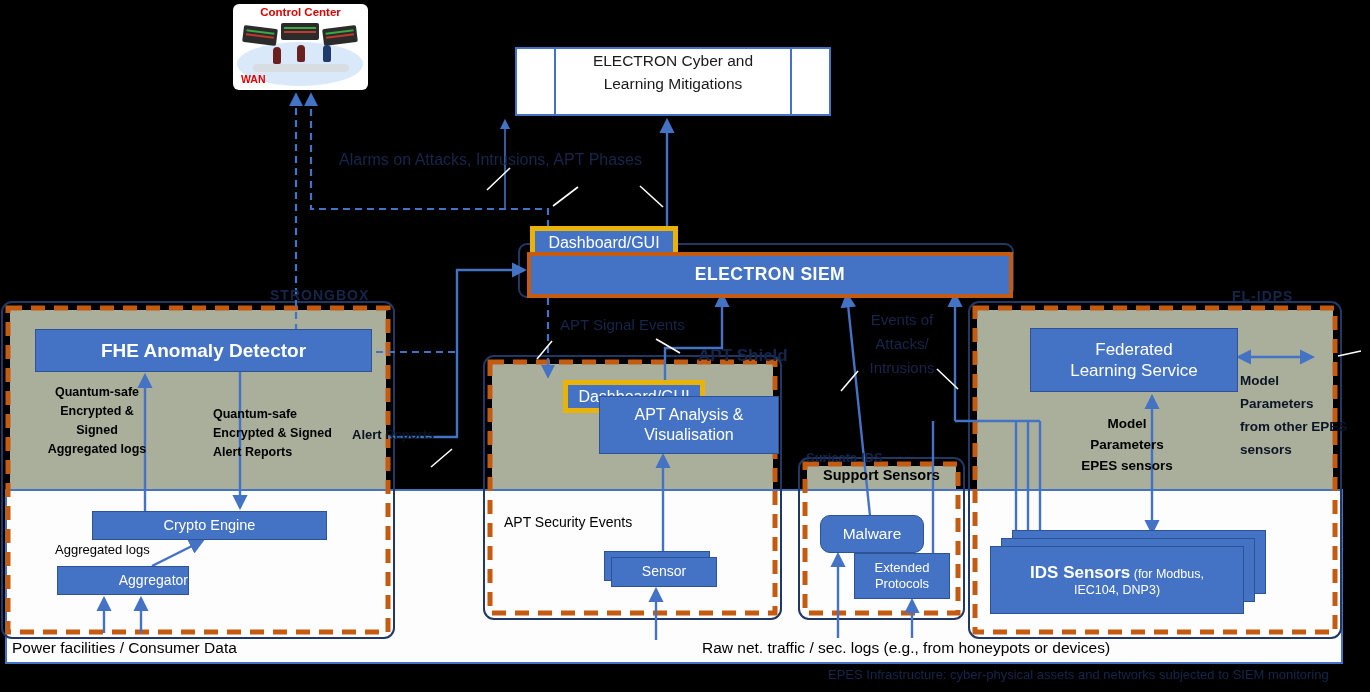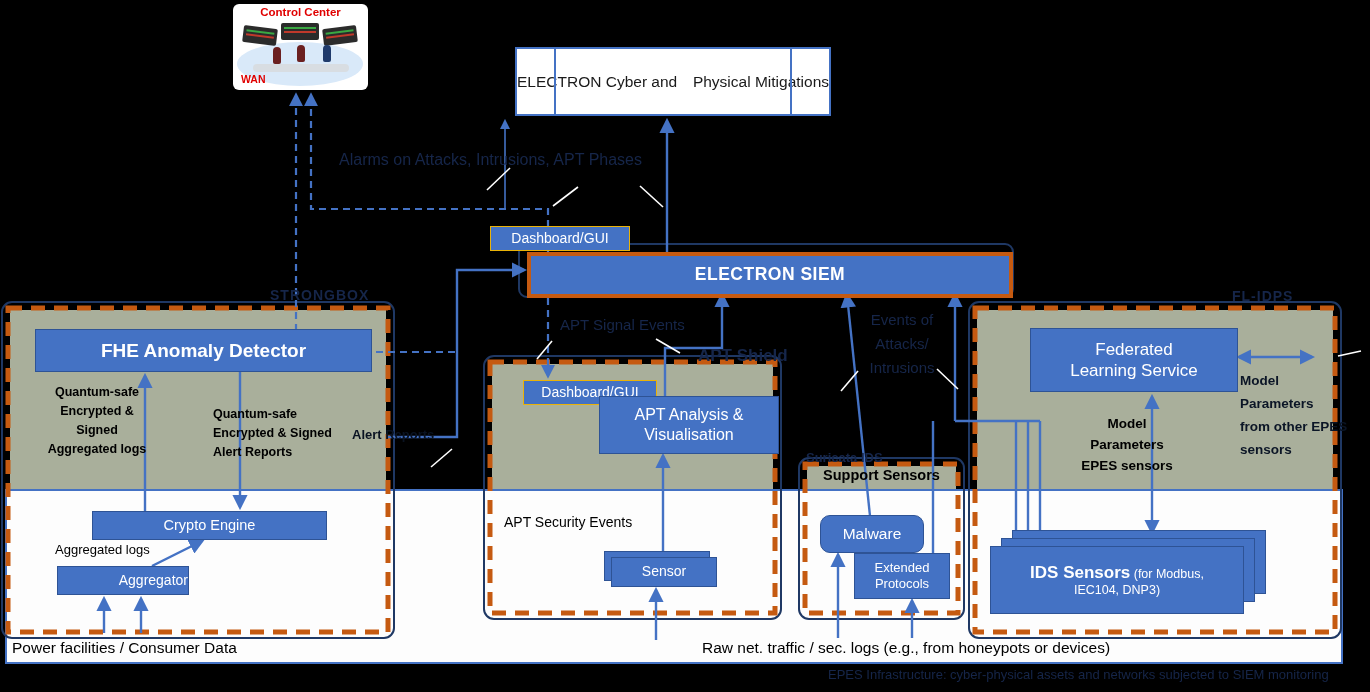--- a/index.html
+++ b/index.html
@@ -28,27 +28,27 @@
       background:#D9E9F9;border-radius:50%;}
   #cc .mon{position:absolute;height:17px;background:#2B2B2B;border-radius:2px;}
   #cc .trace{display:block;height:2px;background:#3AA843;margin:4px 3px 0;}
   #cc .trace.red{background:#C0392B;margin-top:2px;}
   #cc .desk{position:absolute;left:20px;top:60px;width:96px;height:8px;
       background:#D8DDE2;border-radius:4px;}
   #cc .person{position:absolute;width:8px;height:17px;border-radius:4px 4px 2px 2px;}
   #cc .wan{position:absolute;left:8px;bottom:5px;color:#E00000;font-weight:bold;font-size:10.5px;}
   
   #mitig{position:absolute;left:515px;top:47px;width:312px;height:65px;background:#fff;
-      border:2px solid #4472C4;z-index:5;display:flex;align-items:center;justify-content:space-between;
-      flex-direction:row;color:#1a1a1a;font-size:15.5px;line-height:1.5;}
+      border:2px solid #4472C4;z-index:5;display:flex;align-items:center;justify-content:flex-start;
+      flex-direction:column;color:#1a1a1a;font-size:15.5px;line-height:1.5;}
   #mitig .div{position:absolute;top:0;bottom:0;width:0;border-left:2px solid #4472C4;}
   
   #siem{left:527px;top:252px;width:478px;height:38px;border:4px solid #C55A11;
         font-weight:bold;font-size:17.5px;letter-spacing:.5px;}
-  .dash-gui{font-size:14px;border:1px solid #eab308;}
+  .dash-gui{font-size:16px;border:5px solid #eab308;margin-left:40px;}
   
   .stackbox{position:absolute;background:#4472C4;border:1px solid #2E5395;z-index:4;}
 </style>
 </head>
 <body>
 
 <div class="olive" style="left:10px;top:310px;width:376px;height:320px;"></div>
 <div class="olive" style="left:492px;top:364px;width:281px;height:247px;"></div>
 <div class="olive" style="left:807px;top:466px;width:149px;height:145px;"></div>
 <div class="olive" style="left:977px;top:310px;width:356px;height:320px;"></div>
@@ -140,21 +140,21 @@
   <span class="person" style="left:40px;top:43px;background:#6B2020;"></span>
   <span class="person" style="left:64px;top:41px;background:#6B2020;"></span>
   <span class="person" style="left:90px;top:41px;background:#1F3A6B;"></span>
   <div class="wan">WAN</div>
 </div>
 
 <div id="mitig">
   <div class="div" style="left:37px;"></div>
   <div class="div" style="right:37px;"></div>
   <div>ELECTRON Cyber and</div>
-  <div>Physical Mitigations</div>
+  <div>Learning Mitigations</div>
 </div>
 
 <div class="bluebox dash-gui" style="left:490px;top:226px;width:138px;height:23px;">
     <span>Dashboard/GUI</span>
   </div>
 <div class="bluebox" id="siem">
     <span>ELECTRON SIEM</span>
   </div>
 
 <div class="txt faint" style="right:728px;top:148px;text-align:right;font-size:16px;line-height:23px;white-space:nowrap;">

